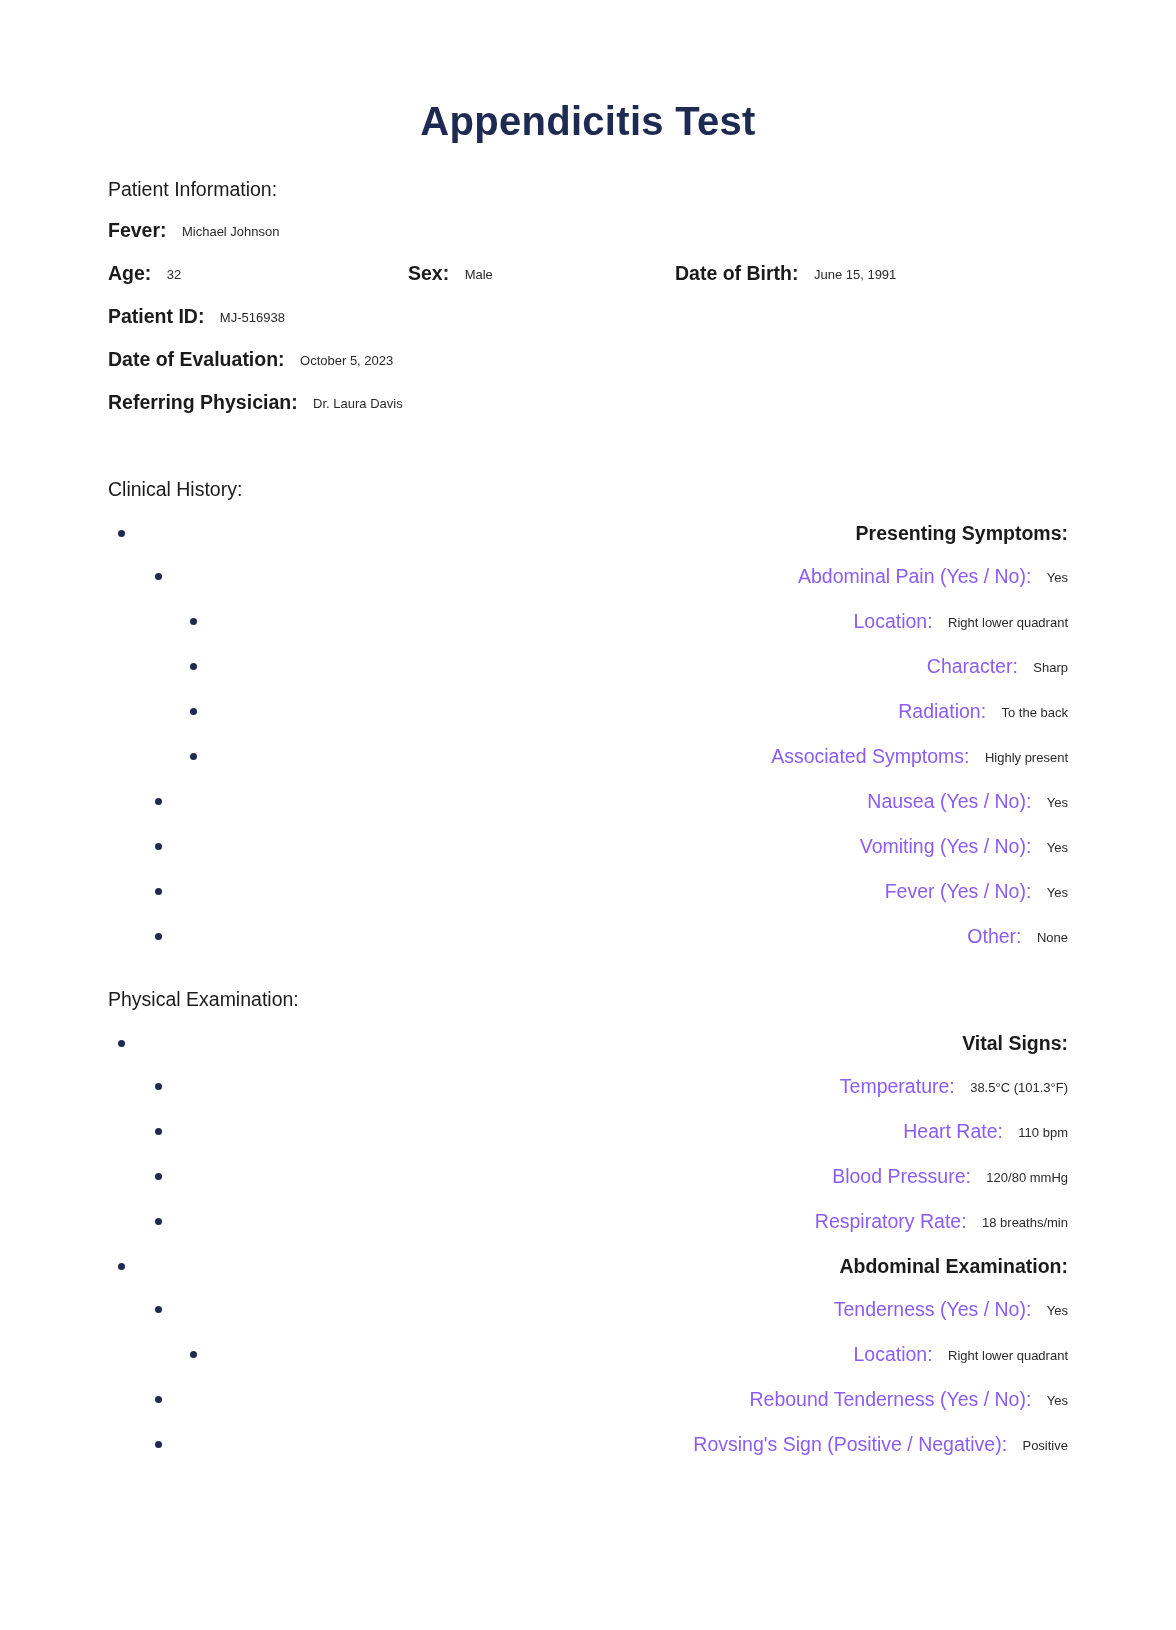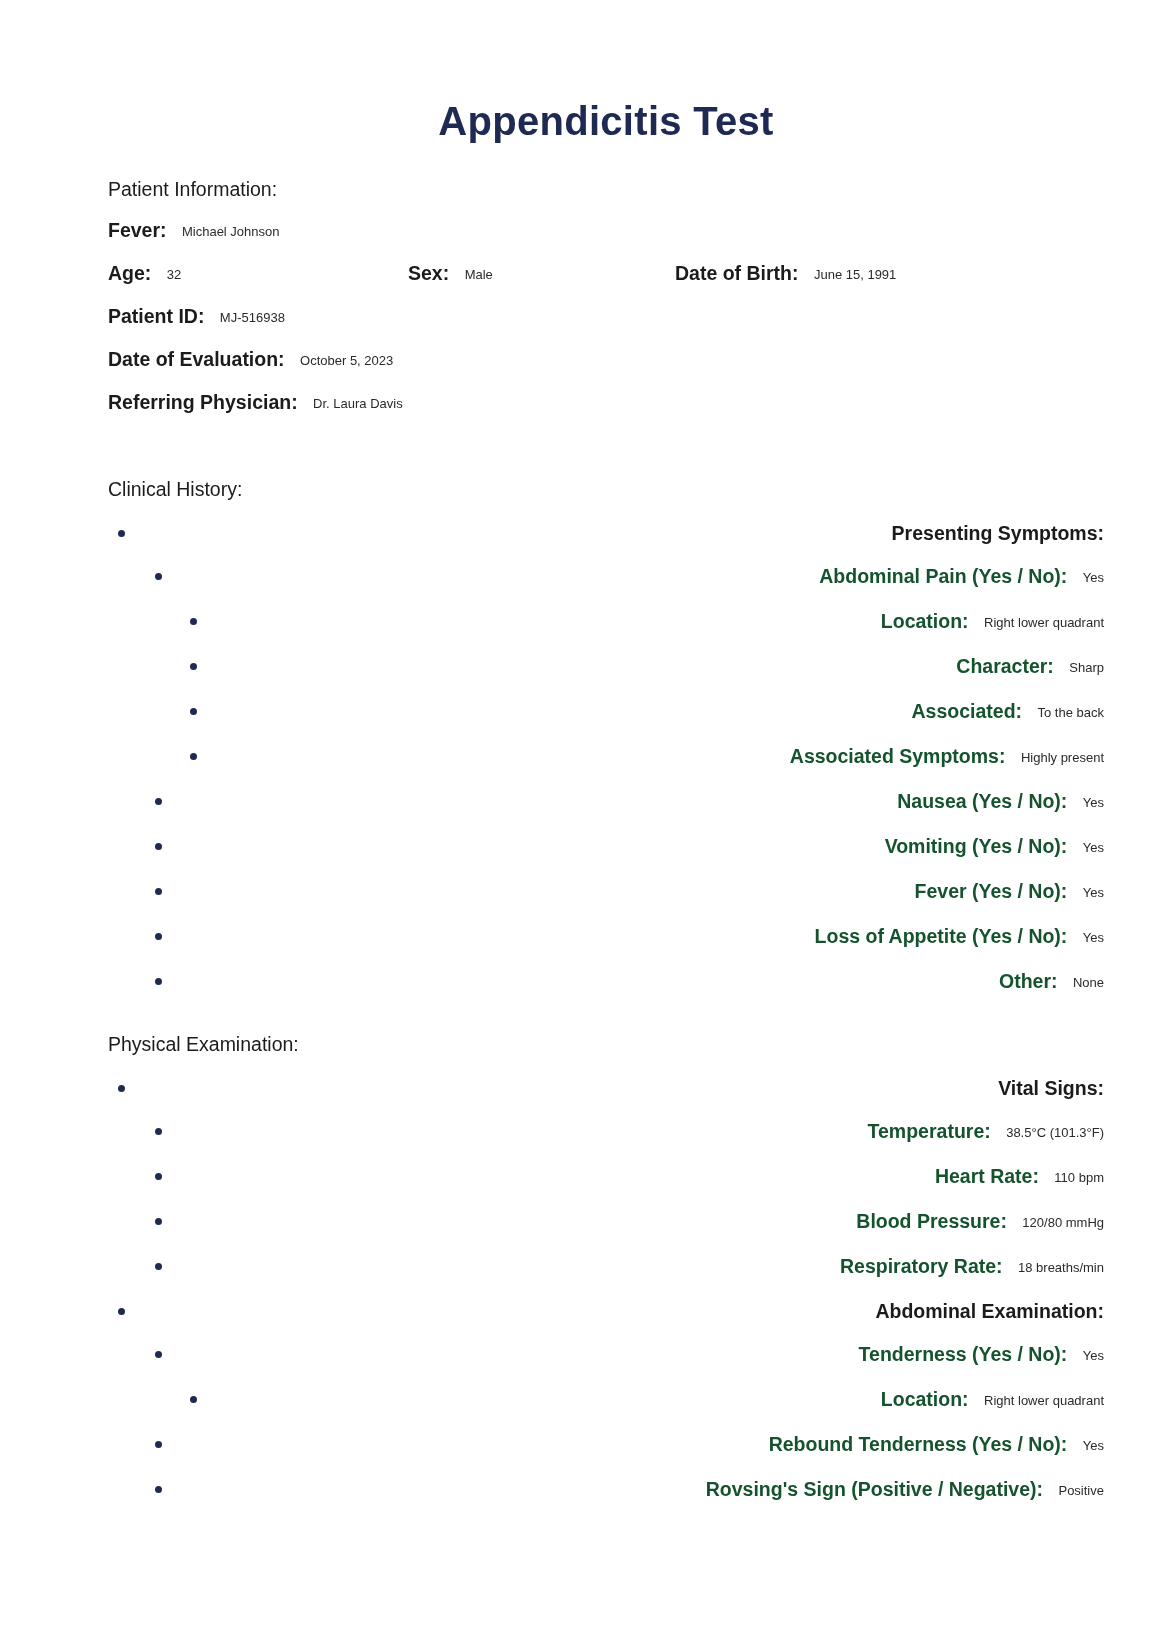--- a/index.html
+++ b/index.html
@@ -2,21 +2,21 @@
 <html><head>
 <meta charset="utf-8">
 <style>
   * { margin: 0; padding: 0; box-sizing: border-box; }
   html, body { background: #ffffff; }
   .page {
     width: 1176px;
     min-height: 1630px;
     margin: 0 auto;
     background: #ffffff;
-    padding: 97px 72px 40px 108px;
+    padding: 97px 108px 40px 108px;
     font-family: "Liberation Sans", sans-serif;
     color: #222;
   }
   .title {
     text-align: center;
     font-size: 40px;
     line-height: 48px;
     font-weight: 700;
     color: #1e2a52;
     margin-bottom: 33px;
@@ -31,21 +31,21 @@
   }
   .row {
     font-size: 19.5px;
     line-height: 23px;
     margin-bottom: 18px;
   }
   .flexrow { display: flex; align-items: center; }
   .cell-age { width: 300px; }
   .cell-sex { width: 267px; }
   .lbl { font-weight: 700; color: #1b1b1b; }
-  .ilbl { font-weight: 700; color: #14532d; margin-left: 24px; }
+  .ilbl { font-weight: 400; color: #8b5cf6; margin-left: 24px; }
   .blbl { font-weight: 700; color: #1b1b1b; }
   .val {
     font-weight: 400;
     color: #2a2a2a;
     font-size: 13px;
     margin-left: 10px;
     position: relative;
     top: -1px;
   }
   .section-ch { margin-top: 62px; }
@@ -128,43 +128,39 @@
             <ul class="l3">
               <li>
                 <span class="ilbl">Location:</span>
                 <span class="val">Right lower quadrant</span>
               </li>
               <li>
                 <span class="ilbl">Character:</span>
                 <span class="val">Sharp</span>
               </li>
               <li>
-                <span class="ilbl">Associated:</span>
+                <span class="ilbl">Radiation:</span>
                 <span class="val">To the back</span>
               </li>
               <li>
                 <span class="ilbl">Associated Symptoms:</span>
                 <span class="val">Highly present</span>
               </li>
             </ul>
           </li>
           <li>
             <span class="ilbl">Nausea (Yes / No):</span>
             <span class="val">Yes</span>
           </li>
           <li>
             <span class="ilbl">Vomiting (Yes / No):</span>
             <span class="val">Yes</span>
           </li>
           <li>
             <span class="ilbl">Fever (Yes / No):</span>
-            <span class="val">Yes</span>
-          </li>
-          <li>
-            <span class="ilbl">Loss of Appetite (Yes / No):</span>
             <span class="val">Yes</span>
           </li>
           <li>
             <span class="ilbl">Other:</span>
             <span class="val">None</span>
           </li>
         </ul>
       </li>
     </ul>
   </section>

